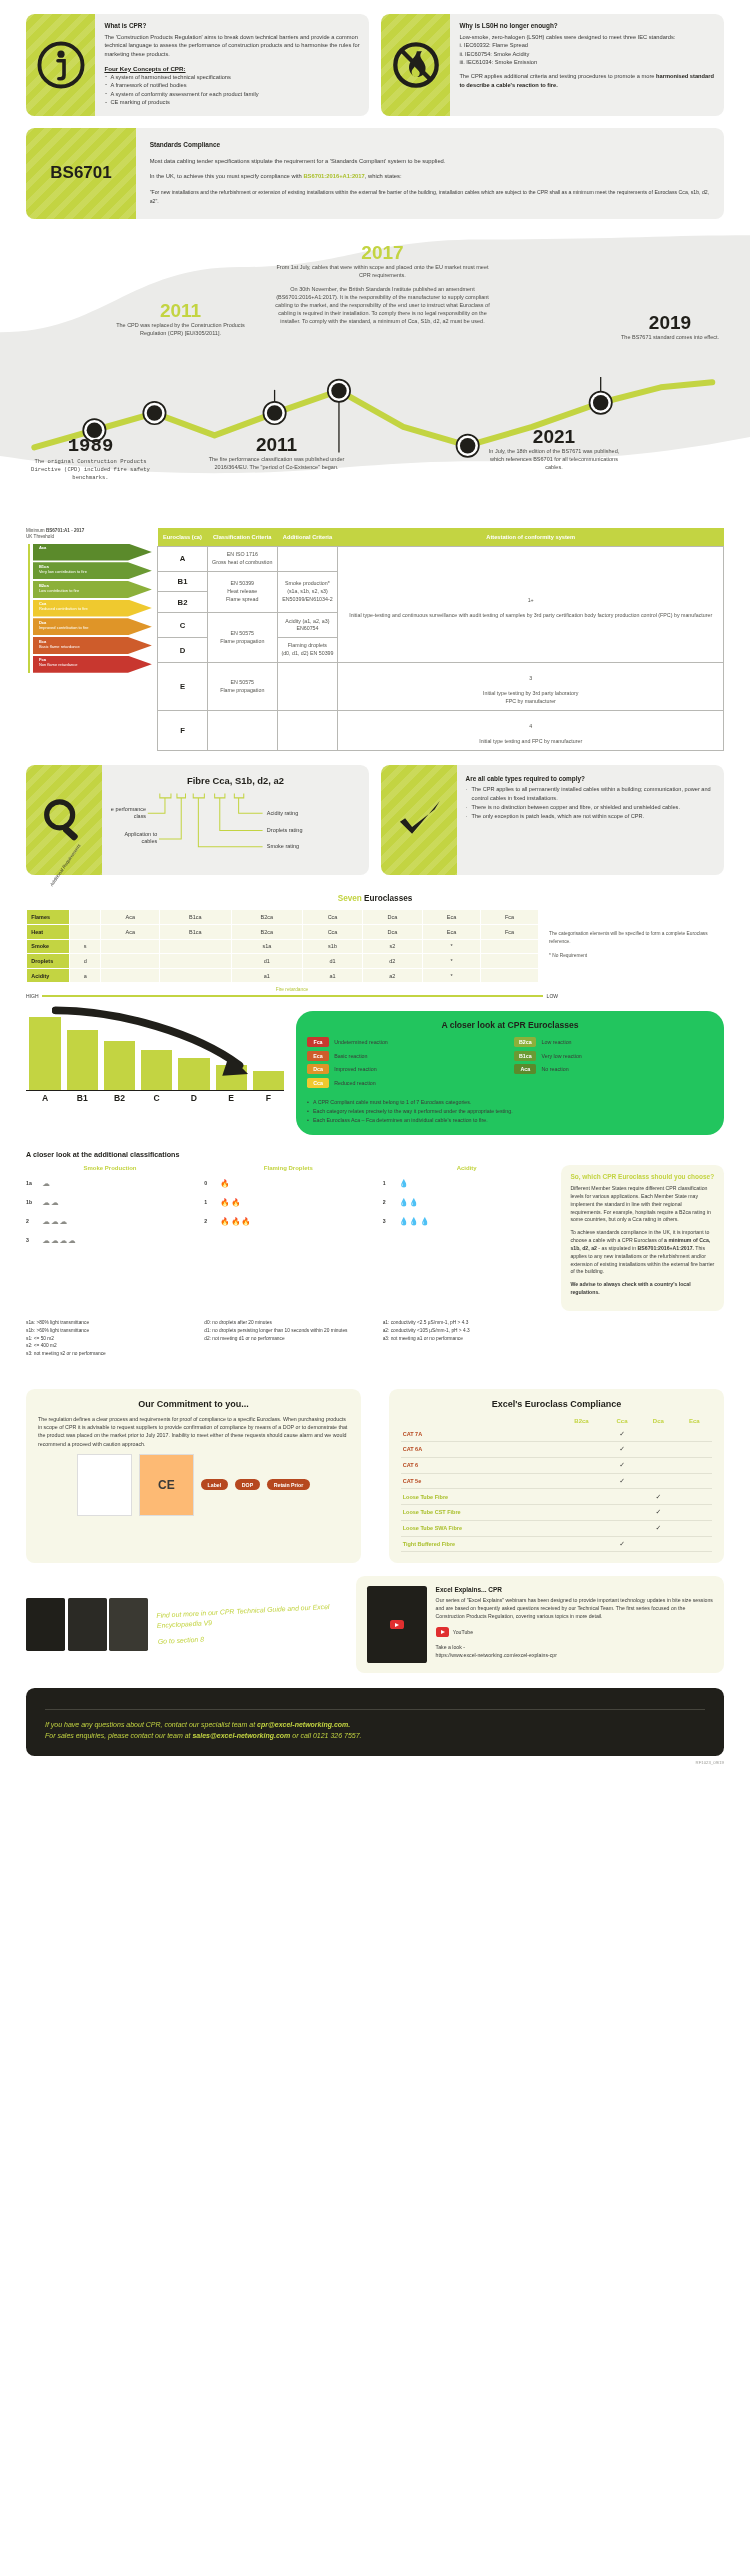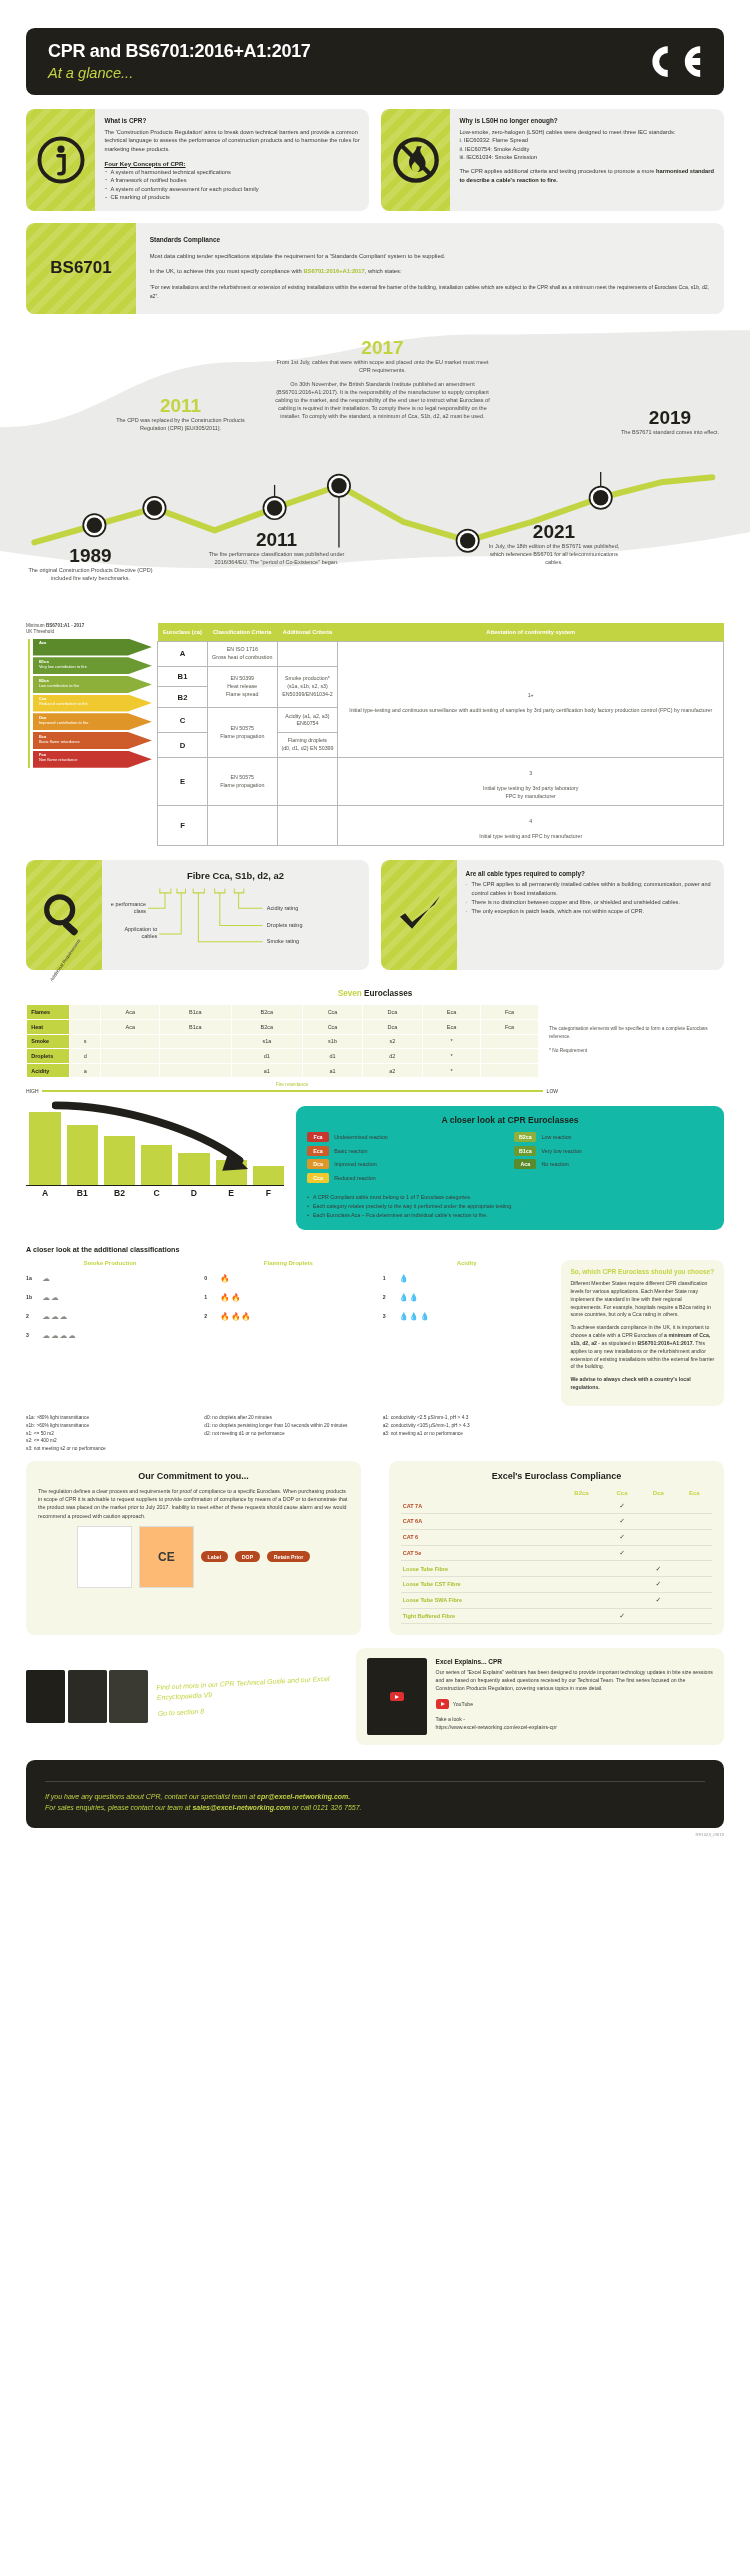--- a/index.html
+++ b/index.html
@@ -82,21 +82,21 @@
   .fa-line{display:flex;align-items:center;gap:3.4px;font-size:5px;color:#3a3a38;}
   .fa-line .bar{flex:1;height:1.7px;background:#c3d442;position:relative;}
 
   
   .chartrow{display:flex;margin:12px 26px 0 26px;gap:12px;}
   .chart{width:258px;position:relative;}
   .bars{display:flex;align-items:flex-end;gap:6px;height:79px;padding-left:3.4px;}
   .bars .b{flex:1;background:#c3d442;}
   .barlbls{display:flex;gap:6px;padding-left:3.4px;border-top:1.3px solid #201f1a;padding-top:2.6px;}
   .barlbls div{flex:1;text-align:center;font-size:8.6px;font-weight:bold;color:#201f1a;}
-  .closer{flex:1;background:#14b8a6;border-radius:9px;padding:9.4px 11px;}
+  .closer{flex:1;background:#22c55e;border-radius:17px;padding:9.4px 11px;}
   .closer h3{text-align:center;font-size:8.6px;font-weight:bold;color:#201f1a;margin-bottom:6.9px;}
   .ccgrid{display:flex;gap:8.6px;margin-bottom:6.9px;}
   .cccol{flex:1;}
   .ccitem{display:flex;align-items:center;gap:5.2px;margin-bottom:3.4px;}
   .ccbadge{width:22px;min-width:22px;text-align:center;color:#fff;font-size:5.3px;font-weight:bold;padding:2.1px 0;border-radius:1.7px;}
   .ccitem span.tx{font-size:5.3px;color:#3a3a38;}
   .closer ul{list-style:none;font-size:5.3px;line-height:1.55;}
   .closer li{padding-left:6px;position:relative;margin-bottom:0.9px;}
   .closer li:before{content:"•";position:absolute;left:0;}
 
@@ -109,21 +109,21 @@
   .addline .k{width:12px;font-weight:bold;}
   .smokeicon{color:#8d8d88;font-size:7.7px;letter-spacing:0.9px;}
   .fireicon{font-size:7.7px;letter-spacing:0.9px;}
   .choose{width:163px;background:#f7f7e8;border-radius:8.6px;padding:8.6px 9.4px;font-size:5.2px;line-height:1.5;}
   .choose h4{font-size:6.5px;font-weight:bold;color:#c3d442;margin-bottom:4.3px;line-height:1.2;}
   .choose p{margin-bottom:5.2px;}
   .legendrow{display:flex;gap:10.3px;margin:8.6px 26px 0 26px;font-size:4.8px;line-height:1.6;color:#3a3a38;}
   .legendrow div{flex:1;}
 
   
-  .comrow{display:flex;gap:28px;margin:8px 26px 0 26px;}
+  .comrow{display:flex;gap:28px;margin:31px 26px 0 26px;}
   .combox{flex:1;background:#f7f7e8;border-radius:8.6px;padding:10.3px 12px;}
   .combox h3{text-align:center;font-size:9px;font-weight:bold;color:#201f1a;margin-bottom:6px;}
   .combox p{font-size:5.3px;line-height:1.55;margin-bottom:6px;}
   table.comp{width:100%;border-collapse:collapse;font-size:5.5px;}
   table.comp th{font-size:6px;font-weight:bold;color:#c3d442;padding:2.6px 1.7px;text-align:center;}
   table.comp td{padding:3.4px 1.7px;text-align:center;border-bottom:0.9px solid #e2e2d2;}
   table.comp td.rn{text-align:left;font-weight:bold;color:#b6481f;font-size:5.5px;}
   table.comp td.rn.grnrow{color:#a9bf2a;}
   .tick{color:#3a3a38;font-size:6.9px;}
 
@@ -147,32 +147,20 @@
   .excelLogo{text-align:right;}
   .excelLogo .nm{color:#fff;font-size:14.6px;font-weight:bold;letter-spacing:-0.4px;}
   .excelLogo .sub{color:#c3d442;font-size:4.6px;font-style:italic;}
   .refcode{text-align:right;font-size:4.3px;color:#9a9a95;margin:4.3px 26px 10.3px 0;}
 </style>
 </head>
 <body>
 
 <div class="page">
 
-  <div class="header">
-    <div>
-      <div class="t1">CPR and BS6701:2016+A1:2017</div>
-      <div class="t2">At a glance...</div>
-    </div>
-    <div class="ce">
-      <svg width="60" height="41" viewBox="0 0 70 48">
-        <path d="M30 6 A18 18 0 1 0 30 42 L30 34 A10 10 0 1 1 30 14 Z" fill="#fff"></path>
-        <path d="M68 6 A18 18 0 1 0 68 42 L68 34 A10 10 0 0 1 58.5 28 L68 28 L68 20 L58.5 20 A10 10 0 0 1 68 14 Z" fill="#fff"></path>
-      </svg>
-    </div>
-  </div>
 
   <div class="row">
     <div class="card">
       <div class="ic">
         <svg width="50" height="50" viewBox="0 0 58 58">
           <circle cx="29" cy="29" r="25" fill="none" stroke="#201f1a" stroke-width="4.5"></circle>
           <circle cx="29" cy="16.5" r="4.2" fill="#201f1a"></circle>
           <path d="M25.5 24 h7 v17 q0 4 -4 4 h-2" fill="none" stroke="#201f1a" stroke-width="4.2" stroke-linecap="round"></path>
         </svg>
       </div>
@@ -245,21 +233,21 @@
           <circle cx="320" cy="212" r="9"></circle>
         <circle cx="395" cy="186" r="13" fill="#fff" stroke="#201f1a" stroke-width="2"></circle>
           <circle cx="395" cy="186" r="9"></circle>
         <circle cx="545" cy="250" r="13" fill="#fff" stroke="#201f1a" stroke-width="2"></circle>
           <circle cx="545" cy="250" r="9"></circle>
         <circle cx="700" cy="200" r="13" fill="#fff" stroke="#201f1a" stroke-width="2"></circle>
           <circle cx="700" cy="200" r="9"></circle>
       </g>
     </svg>
 
-    <div class="tl-item" style="left:26px;top:220px;width:129px;">
+    <div class="tl-item" style="left:26px;top:206px;width:129px;font-family:Liberation Mono, monospace;">
       <div class="tl-year dark">1989</div>
       <div>The original Construction Products Directive (CPD) included fire safety benchmarks.</div>
     </div>
     <div class="tl-item" style="left:103px;top:70px;width:155px;">
       <div class="tl-year">2011</div>
       <div>The CPD was replaced by the Construction Products Regulation (CPR) [EU/305/2011].</div>
     </div>
     <div class="tl-item" style="left:199px;top:204px;width:155px;">
       <div class="tl-year dark">2011</div>
       <div>The fire performance classification was published under 2016/364/EU. The "period of Co-Existence" began.</div>

